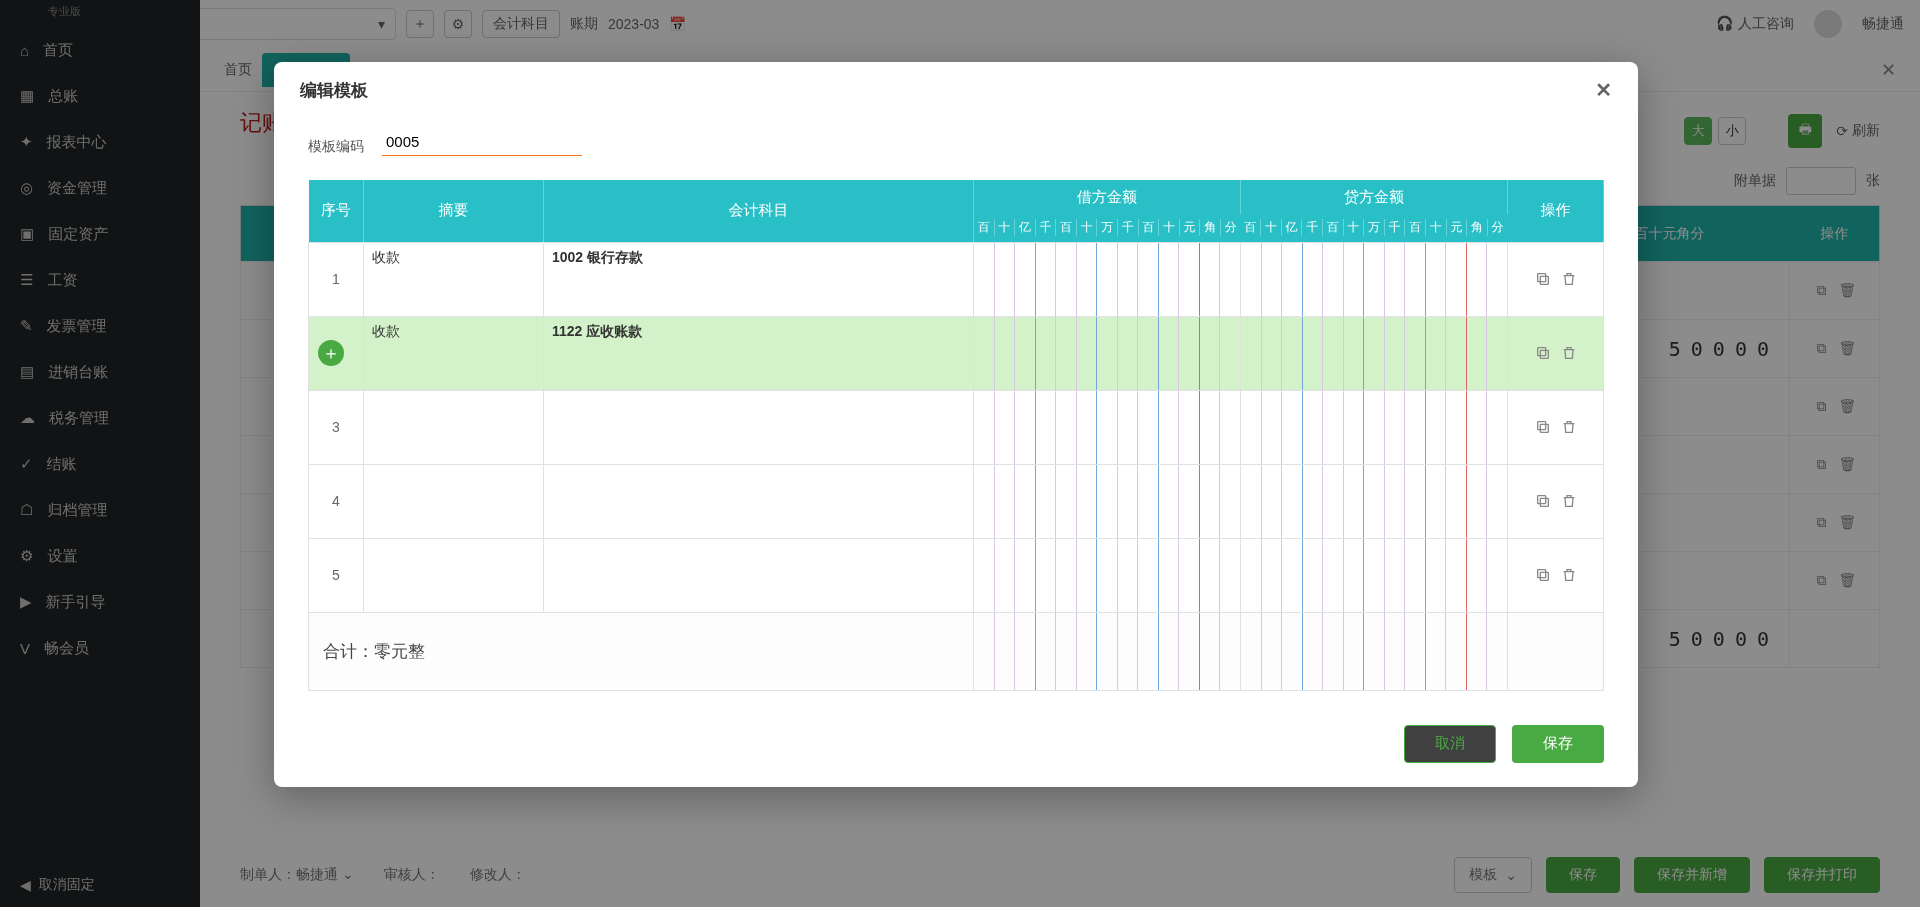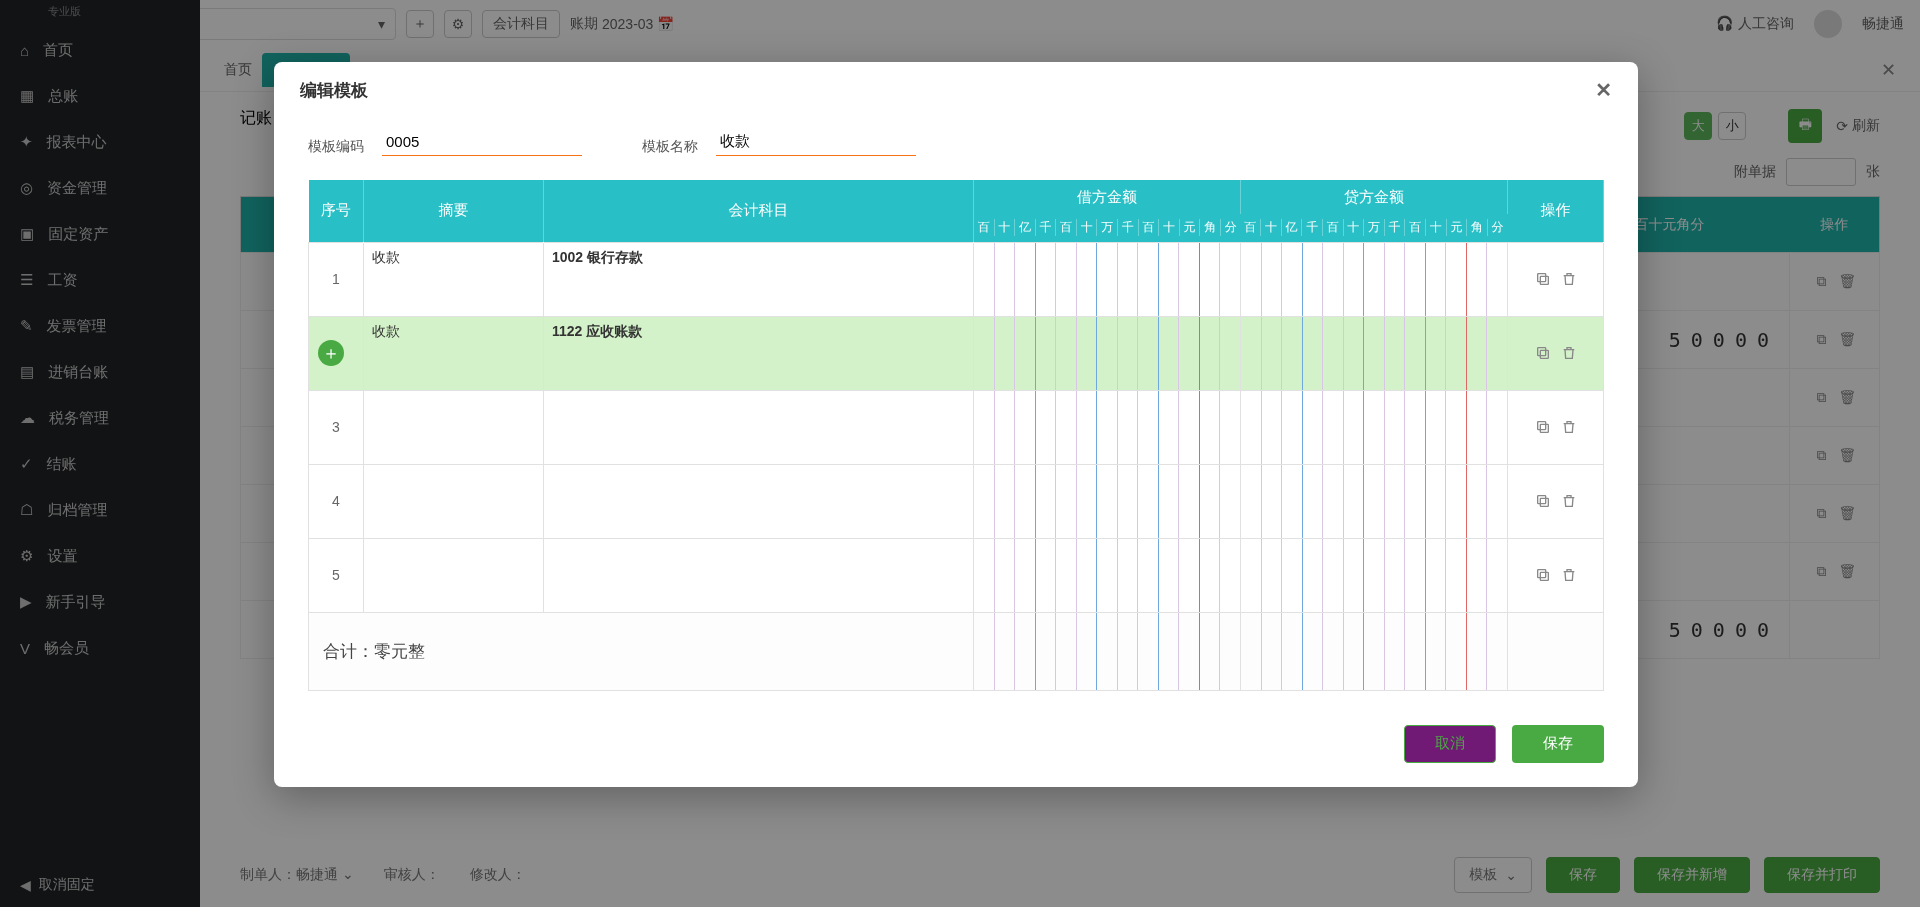--- a/index.html
+++ b/index.html
@@ -5,36 +5,36 @@
 * { margin:0; padding:0; box-sizing:border-box; font-family:"Microsoft YaHei","PingFang SC",sans-serif; }
 body { background:#f5f5f5; width:1920px; height:907px; overflow:hidden; position:relative; font-size:14px; color:#333; }
 
 
 .bg-dim { position:absolute; inset:0; background:rgba(0,0,0,.45); z-index:50; pointer-events:none; }
 .header { position:absolute; top:0; left:0; right:0; height:48px; background:#fff; display:flex; align-items:center; padding:0 16px; color:#555; }
 .header .company { margin-left:120px; display:flex; align-items:center; gap:10px; }
 .header .sel { width:260px; height:32px; border:1px solid #ddd; border-radius:4px; display:flex; align-items:center; padding:0 10px; justify-content:space-between; color:#666; }
 .header .iconbtn { width:28px; height:28px; border:1px solid #ccc; border-radius:4px; display:flex; align-items:center; justify-content:center; color:#666; }
 .header .oldver { border:1px solid #ccc; border-radius:4px; padding:4px 10px; color:#666; }
-.header .period { display:flex; align-items:center; gap:4px; color:#666; }
+.header .period { display:flex; align-items:center; gap:10px; color:#666; }
 .header .right { margin-left:auto; display:flex; align-items:center; gap:20px; color:#666; }
 .header .avatar { width:28px; height:28px; border-radius:50%; background:#ddd; }
 
 .sidebar { position:absolute; top:0; left:0; bottom:0; width:200px; background:#222426; color:#c8c8c8; display:flex; flex-direction:column; padding-top:10px; }
 .sidebar .edition { font-size:11px; color:#888; padding-left:48px; margin-top:-6px; margin-bottom:8px;}
 .sidebar .item { height:46px; display:flex; align-items:center; gap:14px; padding:0 20px; font-size:15px; cursor:pointer; }
 .sidebar .unpin { margin-top:auto; height:44px; display:flex; align-items:center; gap:8px; padding:0 20px; font-size:14px; }
 
 .main { position:absolute; top:48px; left:200px; right:0; bottom:0; background:#fff; }
 .tabs { height:44px; display:flex; align-items:center; padding:0 24px; gap:10px; border-bottom:1px solid #eee; }
 .tabs .home { color:#666; }
 .tabs .tab { background:#1fb5ac; color:#fff; padding:8px 16px; border-radius:4px 4px 0 0; }
 .tabs .closeall { margin-left:auto; color:#888; font-size:18px; }
 .page { padding:16px 40px; }
-.page h2 { font-size:16px; font-weight:normal; color:#000000; margin-bottom:15px; }
+.page h2 { font-size:22px; font-weight:normal; color:#b91c1c; margin-bottom:15px; }
 .fontbtns { display:flex; gap:6px; align-items:center; }
 .fontbtns .f { width:28px; height:28px; border:1px solid #ccc; border-radius:4px; display:flex; align-items:center; justify-content:center; font-size:13px; }
 .fontbtns .f.active { background:#5cb85c; color:#fff; border-color:#5cb85c; }
 .refresh { display:flex; align-items:center; gap:4px; color:#666; }
 .toprow { display:flex; align-items:center; gap:14px; }
 .attach { margin-left:auto; display:flex; align-items:center; gap:10px; color:#666; }
 .attach input { width:70px; height:28px; border:1px solid #ccc; border-radius:3px; padding:0 6px; }
 
 
 .bgtable { margin-top:18px; border:1px solid #ddd; }
@@ -81,21 +81,21 @@
 .amtcols span { flex:1; border-right:1px solid #d9c6e4; }
 .amtcols span:nth-child(3),.amtcols span:nth-child(6),.amtcols span:nth-child(9){ border-right-color:#6fa8dc; }
 .amtcols span:nth-child(11){ border-right-color:#e06666; }
 .amtcols span:last-child{ border-right:none; }
 
 .modal tfoot td { height:78px; border:1px solid #e1e1e1; background:#fdfdfd; font-size:17px; color:#444; padding-left:14px; }
 .modal tfoot td.amt { padding:0; position:relative; }
 
 .modal .mfoot { display:flex; justify-content:flex-end; gap:16px; padding:14px 34px 24px; }
 .modal .mfoot .btn { width:92px; height:38px; border-radius:4px; display:flex; align-items:center; justify-content:center; cursor:pointer; font-size:15px; }
-.modal .mfoot .cancel { border:1px solid #49a942; color:#49a942; background:#701a75; }
+.modal .mfoot .cancel { border:1px solid #49a942; color:#49a942; background:#404040; }
 .modal .mfoot .save { background:#49a942; color:#fff; }
 
 .iconbtn-sm { display:inline-flex; width:22px; height:22px; align-items:center; justify-content:center; color:#888; cursor:pointer; margin:0 2px; }
 .iconbtn-sm svg { width:16px; height:16px; }
 
 </style>
 </head>
 <body>
 
 <div class="header">
@@ -296,24 +296,20 @@
 <div class="modal">
   <div class="mhead">
     <span>编辑模板</span>
     <span class="x">✕</span>
   </div>
   <div class="mbody">
     <div class="frow">
       <div class="ffield">
         <label>模板编码</label>
         <input value="0005" style="">
-      </div>
-      <div class="ffield">
-        <label>模板名称</label>
-        <input value="收款" style="">
       </div>
     </div>
 
     <table>
       <colgroup>
         <col style="width:55px">
           <col style="width:180px">
           <col style="width:430px">
         <col>
           <col>

